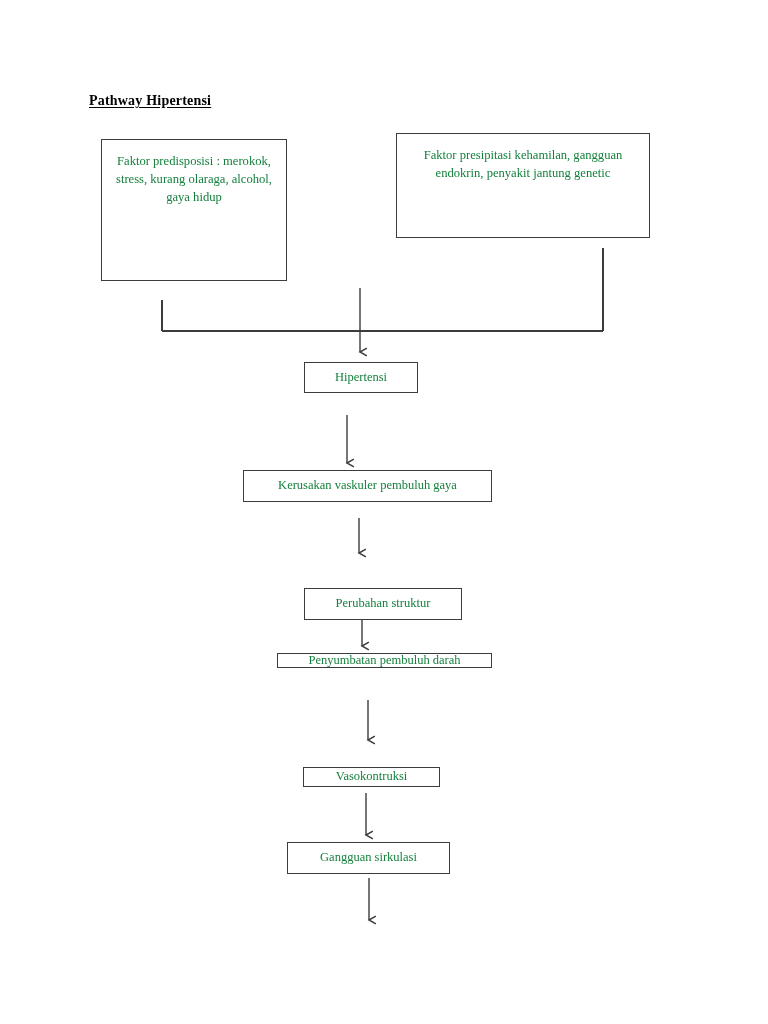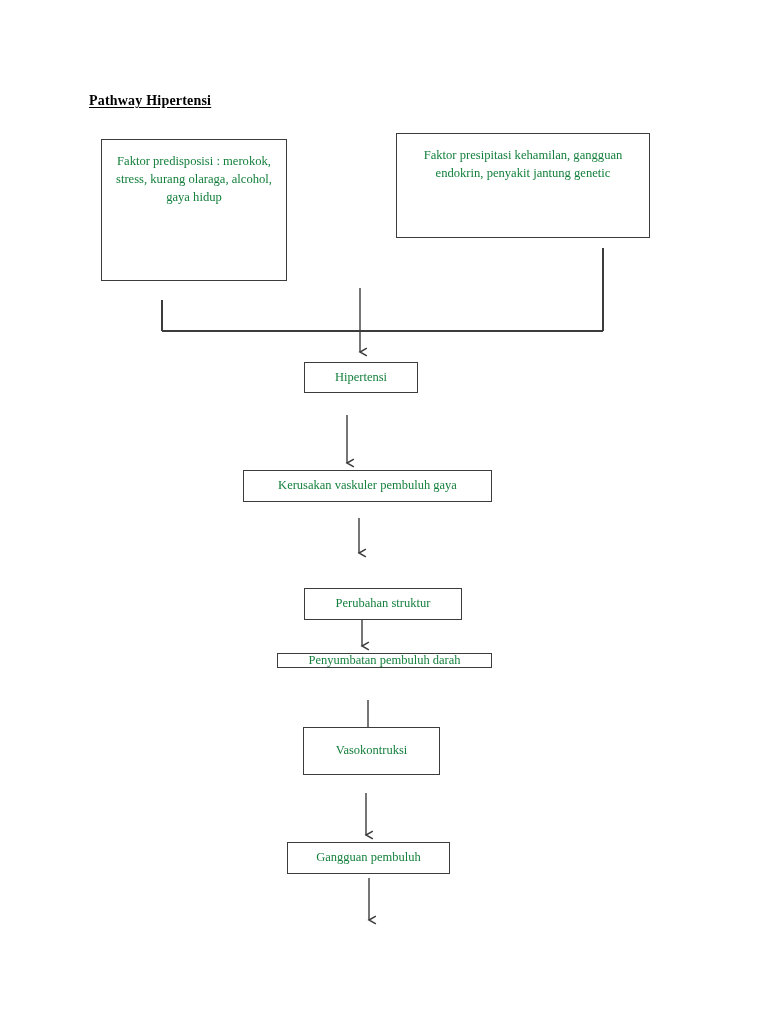--- a/index.html
+++ b/index.html
@@ -66,21 +66,21 @@
     align-items: center;
   }
 
   
   #node-predisposisi { left: 101px; top: 139px;  width: 186px; height: 142px; }
   #node-presipitasi  { left: 396px; top: 133px;  width: 254px; height: 105px; }
   #node-hipertensi   { left: 304px; top: 362px;  width: 114px; height: 31px;  }
   #node-kerusakan    { left: 243px; top: 470px;  width: 249px; height: 32px;  }
   #node-perubahan    { left: 304px; top: 560px;  width: 158px; height: 32px; margin-top: 28px;  }
   #node-penyumbatan  { left: 277px; top: 653px;  width: 215px; height: 15px;  }
-  #node-vasokontruksi{ left: 303px; top: 727px;  width: 137px; height: 48px;  }
+  #node-vasokontruksi{ left: 303px; top: 767px;  width: 137px; height: 20px;  }
   #node-gangguan     { left: 287px; top: 842px;  width: 163px; height: 32px;  }
 
   .node.tall > span  { font-size: 12.6px; }
 </style>
 </head>
 <body>
 
 <svg id="canvas" viewBox="0 0 768 1024" xmlns="http://www.w3.org/2000/svg">
   <defs>
     <marker id="arrowV" viewBox="0 0 10 10" refX="5" refY="8.4" markerWidth="7" markerHeight="7" orient="auto-start-reverse">
@@ -139,14 +139,14 @@
 
 <div class="node chain" id="node-penyumbatan">
   <span>Penyumbatan pembuluh darah</span>
 </div>
 
 <div class="node chain" id="node-vasokontruksi">
   <span>Vasokontruksi</span>
 </div>
 
 <div class="node chain" id="node-gangguan">
-  <span>Gangguan pembuluh</span>
+  <span>Gangguan sirkulasi</span>
 </div>
 
 </body></html>

